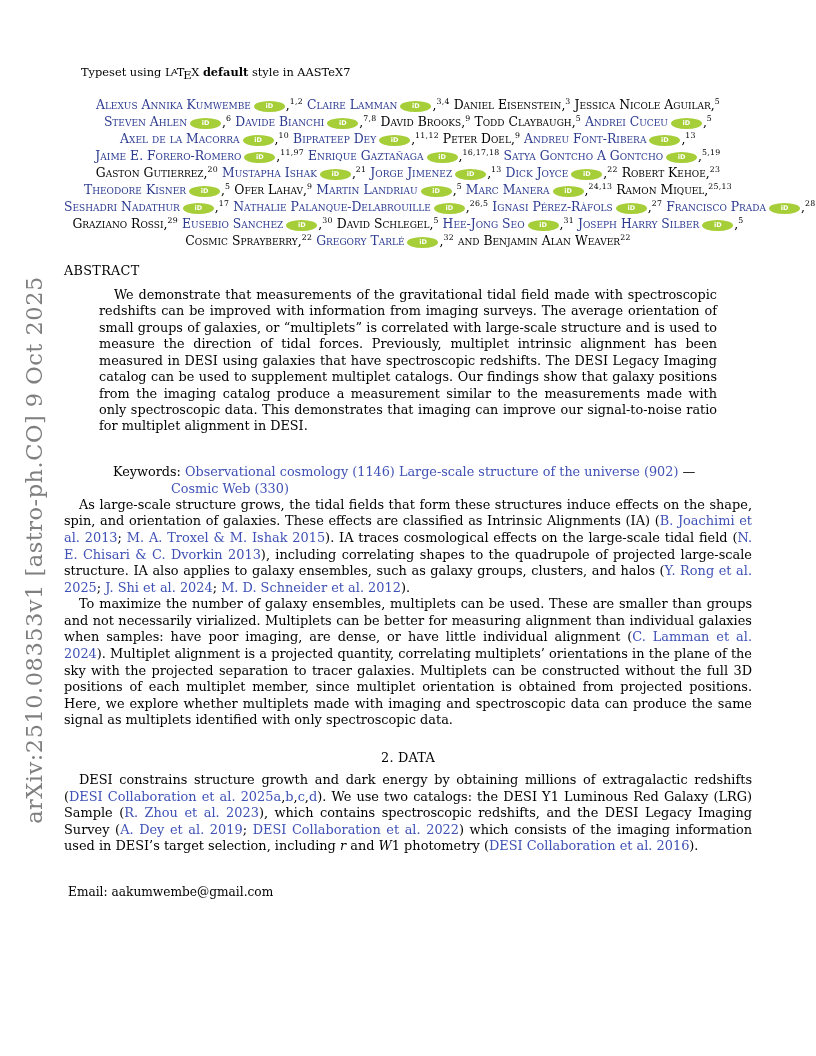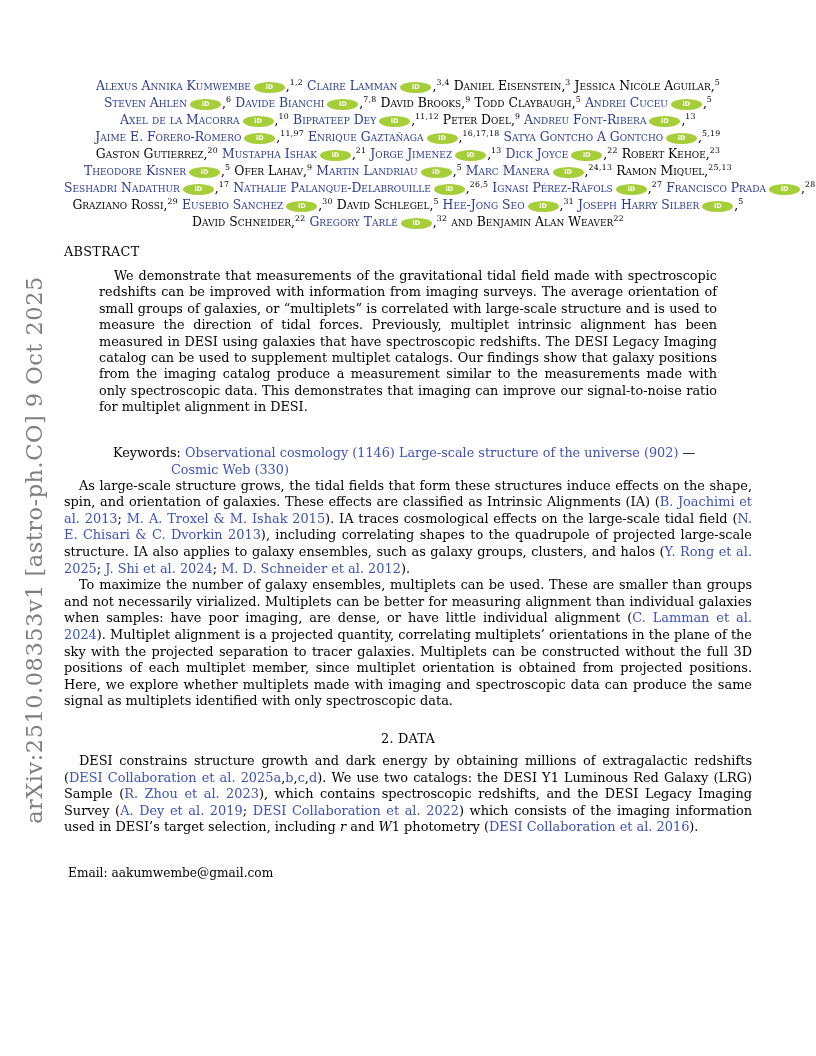--- a/index.html
+++ b/index.html
@@ -54,33 +54,36 @@
 </head>
 <body>
 
 <div class="page" style="--auth: #2b3a8f; --cite: #3f51b5; --orcid: #a6ce39; --wm: #7f7f7f;">
 
   <div class="watermark">arXiv:2510.08353v1  [astro-ph.CO]  9 Oct 2025</div>
 
   <div class="content">
 
     <div class="header">
+      <div>
+        <span>Typeset using </span><span class="latex">L<span class="la">A</span>T<span class="le">E</span>X </span><span class="bold">default</span><span> style in AASTeX7</span>
+      </div>
     </div>
 
 
     <div class="authors">
         <div class="author-line"><span class="author-name linked">Alexus Annika Kumwembe</span><span class="orcid">iD</span>,<sup class="aff">1,2</sup> <span class="author-name linked">Claire Lamman</span><span class="orcid">iD</span>,<sup class="aff">3,4</sup> <span class="author-name plain">Daniel Eisenstein</span>,<sup class="aff">3</sup> <span class="author-name plain">Jessica Nicole Aguilar</span>,<sup class="aff">5</sup></div>
         <div class="author-line"><span class="author-name linked">Steven Ahlen</span><span class="orcid">iD</span>,<sup class="aff">6</sup> <span class="author-name linked">Davide Bianchi</span><span class="orcid">iD</span>,<sup class="aff">7,8</sup> <span class="author-name plain">David Brooks</span>,<sup class="aff">9</sup> <span class="author-name plain">Todd Claybaugh</span>,<sup class="aff">5</sup> <span class="author-name linked">Andrei Cuceu</span><span class="orcid">iD</span>,<sup class="aff">5</sup></div>
         <div class="author-line"><span class="author-name linked">Axel de la Macorra</span><span class="orcid">iD</span>,<sup class="aff">10</sup> <span class="author-name linked">Biprateep Dey</span><span class="orcid">iD</span>,<sup class="aff">11,12</sup> <span class="author-name plain">Peter Doel</span>,<sup class="aff">9</sup> <span class="author-name linked">Andreu Font-Ribera</span><span class="orcid">iD</span>,<sup class="aff">13</sup></div>
         <div class="author-line"><span class="author-name linked">Jaime E. Forero-Romero</span><span class="orcid">iD</span>,<sup class="aff">11,97</sup> <span class="author-name linked">Enrique Gaztañaga</span><span class="orcid">iD</span>,<sup class="aff">16,17,18</sup> <span class="author-name linked">Satya Gontcho A Gontcho</span><span class="orcid">iD</span>,<sup class="aff">5,19</sup></div>
         <div class="author-line"><span class="author-name plain">Gaston Gutierrez</span>,<sup class="aff">20</sup> <span class="author-name linked">Mustapha Ishak</span><span class="orcid">iD</span>,<sup class="aff">21</sup> <span class="author-name linked">Jorge Jimenez</span><span class="orcid">iD</span>,<sup class="aff">13</sup> <span class="author-name linked">Dick Joyce</span><span class="orcid">iD</span>,<sup class="aff">22</sup> <span class="author-name plain">Robert Kehoe</span>,<sup class="aff">23</sup></div>
         <div class="author-line"><span class="author-name linked">Theodore Kisner</span><span class="orcid">iD</span>,<sup class="aff">5</sup> <span class="author-name plain">Ofer Lahav</span>,<sup class="aff">9</sup> <span class="author-name linked">Martin Landriau</span><span class="orcid">iD</span>,<sup class="aff">5</sup> <span class="author-name linked">Marc Manera</span><span class="orcid">iD</span>,<sup class="aff">24,13</sup> <span class="author-name plain">Ramon Miquel</span>,<sup class="aff">25,13</sup></div>
         <div class="author-line"><span class="author-name linked">Seshadri Nadathur</span><span class="orcid">iD</span>,<sup class="aff">17</sup> <span class="author-name linked">Nathalie Palanque-Delabrouille</span><span class="orcid">iD</span>,<sup class="aff">26,5</sup> <span class="author-name linked">Ignasi Pérez-Ràfols</span><span class="orcid">iD</span>,<sup class="aff">27</sup> <span class="author-name linked">Francisco Prada</span><span class="orcid">iD</span>,<sup class="aff">28</sup></div>
         <div class="author-line"><span class="author-name plain">Graziano Rossi</span>,<sup class="aff">29</sup> <span class="author-name linked">Eusebio Sanchez</span><span class="orcid">iD</span>,<sup class="aff">30</sup> <span class="author-name plain">David Schlegel</span>,<sup class="aff">5</sup> <span class="author-name linked">Hee-Jong Seo</span><span class="orcid">iD</span>,<sup class="aff">31</sup> <span class="author-name linked">Joseph Harry Silber</span><span class="orcid">iD</span>,<sup class="aff">5</sup></div>
-        <div class="author-line"><span class="author-name plain">David Schneider</span>,<sup class="aff">22</sup> <span class="author-name linked">Gregory Tarlé</span><span class="orcid">iD</span>,<sup class="aff">32</sup> <span class="author-conj">and </span><span class="author-name plain">Benjamin Alan Weaver</span><sup class="aff">22</sup></div>
+        <div class="author-line"><span class="author-name plain">Cosmic Sprayberry</span>,<sup class="aff">22</sup> <span class="author-name linked">Gregory Tarlé</span><span class="orcid">iD</span>,<sup class="aff">32</sup> <span class="author-conj">and </span><span class="author-name plain">Benjamin Alan Weaver</span><sup class="aff">22</sup></div>
       </div>
 
     <div class="abstract-heading">ABSTRACT</div>
 
     <p class="abstract-text">We demonstrate that measurements of the gravitational tidal field made with spectroscopic redshifts can be improved with information from imaging surveys. The average orientation of small groups of galaxies, or “multiplets” is correlated with large-scale structure and is used to measure the direction of tidal forces. Previously, multiplet intrinsic alignment has been measured in DESI using galaxies that have spectroscopic redshifts. The DESI Legacy Imaging catalog can be used to supplement multiplet catalogs. Our findings show that galaxy positions from the imaging catalog produce a measurement similar to the measurements made with only spectroscopic data. This demonstrates that imaging can improve our signal-to-noise ratio for multiplet alignment in DESI.</p>
 
     <div class="keywords">
       <span class="kw-label">Keywords:</span><span> </span><span><span class="cite">Observational cosmology (1146)</span><span> </span><span class="cite">Large-scale structure of the universe (902)</span><span> — </span><span class="cite">Cosmic Web (330)</span></span>
     </div>
 

